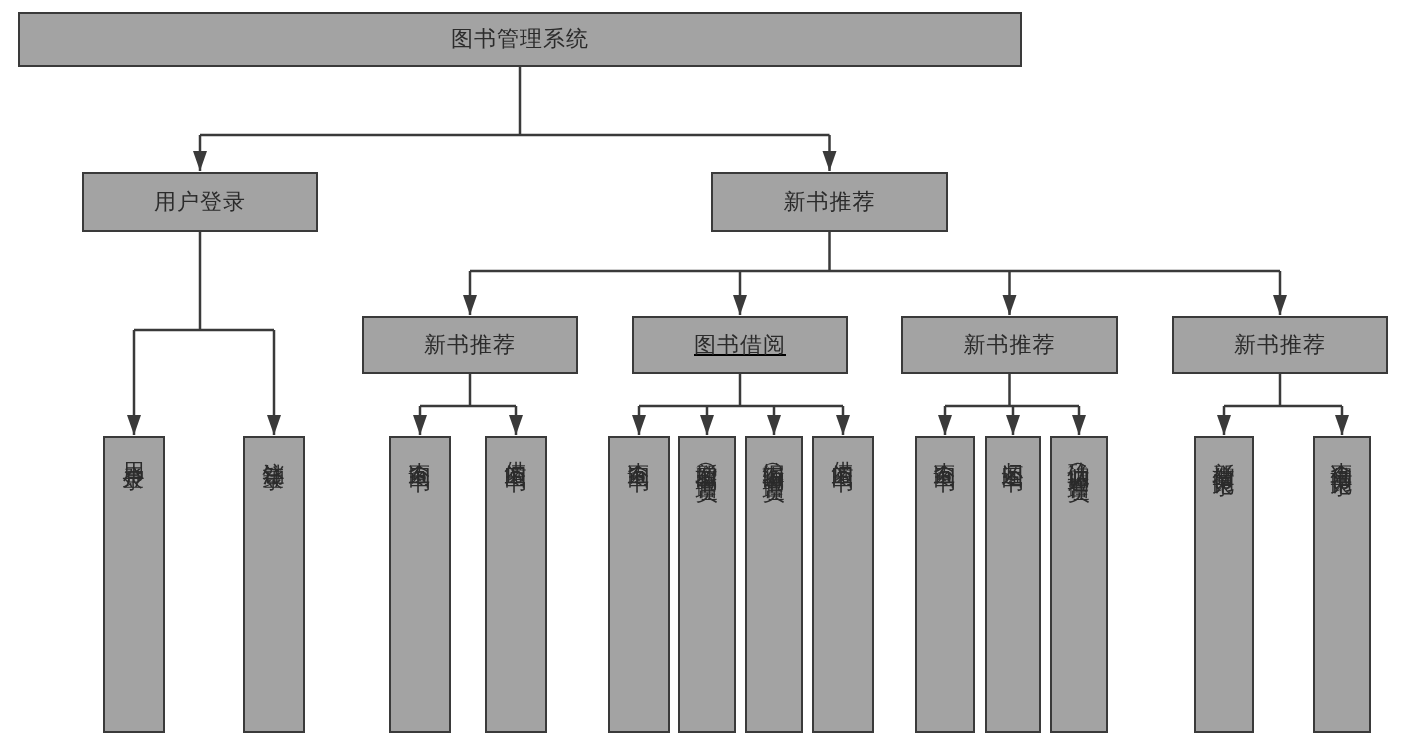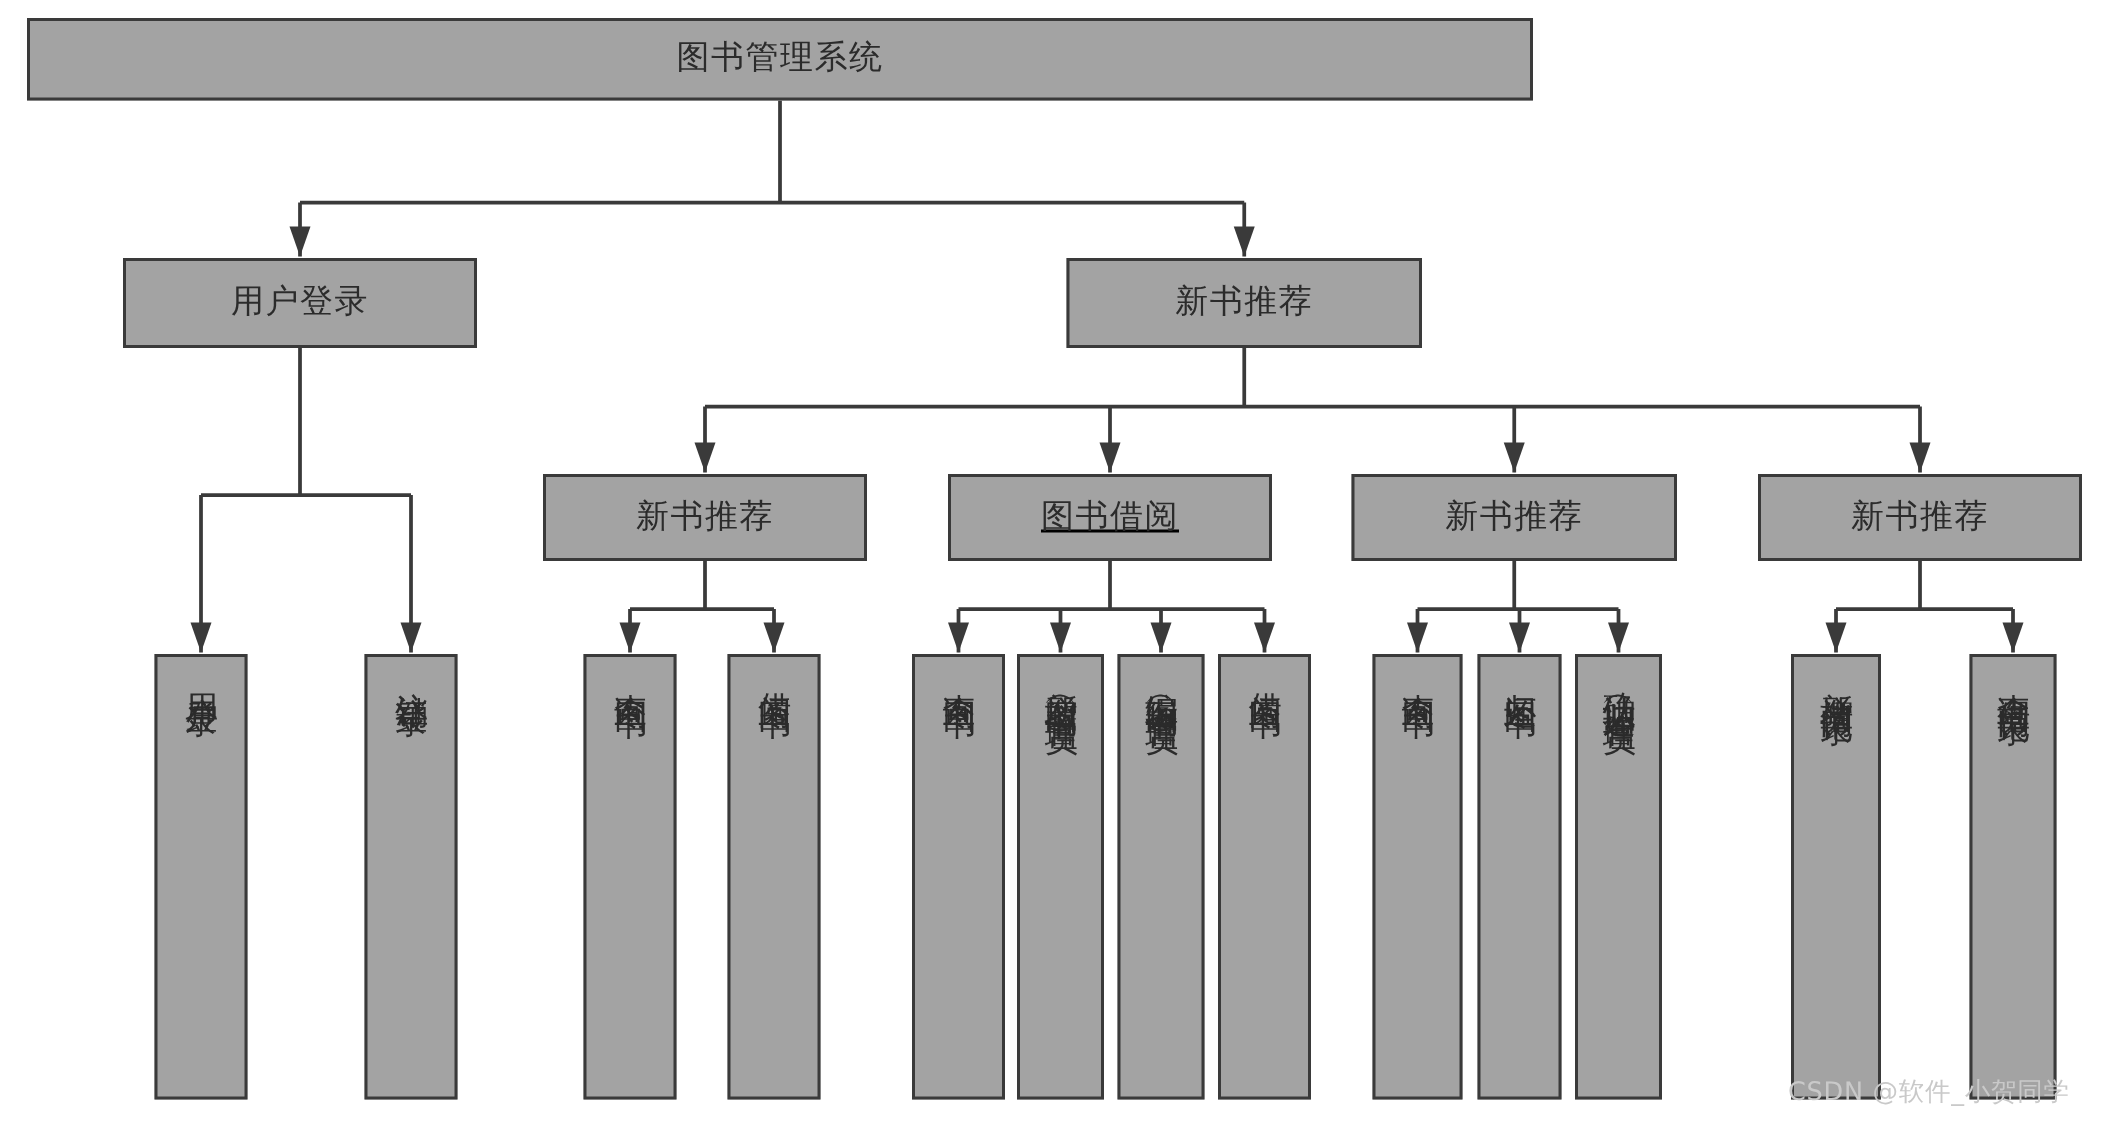--- a/index.html
+++ b/index.html
@@ -186,14 +186,13 @@
       <div class="node-box vbox" style="left: 1050px; top: 436px; width: 58px; height: 297px;">
         <span class="node-label-v">确认归还（管理员）</span>
       </div>
       <div class="node-box vbox" style="left: 1194px; top: 436px; width: 60px; height: 297px;">
         <span class="node-label-v">新增借阅记录</span>
       </div>
       <div class="node-box vbox" style="left: 1313px; top: 436px; width: 58px; height: 297px;">
         <span class="node-label-v">查询借阅记录</span>
       </div>
     </div>
-  <div class="watermark">CSDN @软件_小贺同学</div>
 </div>
 
 </body></html>

